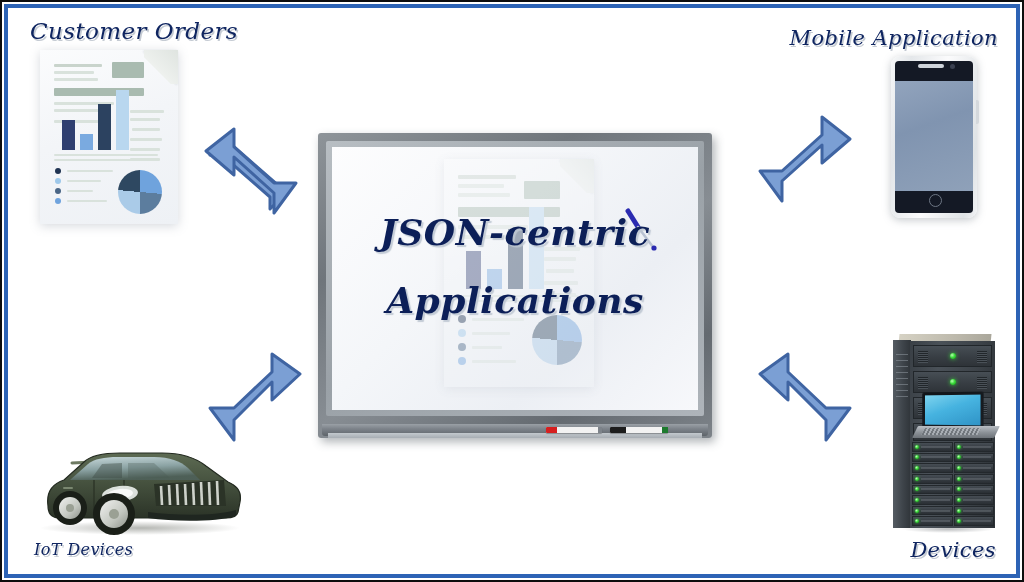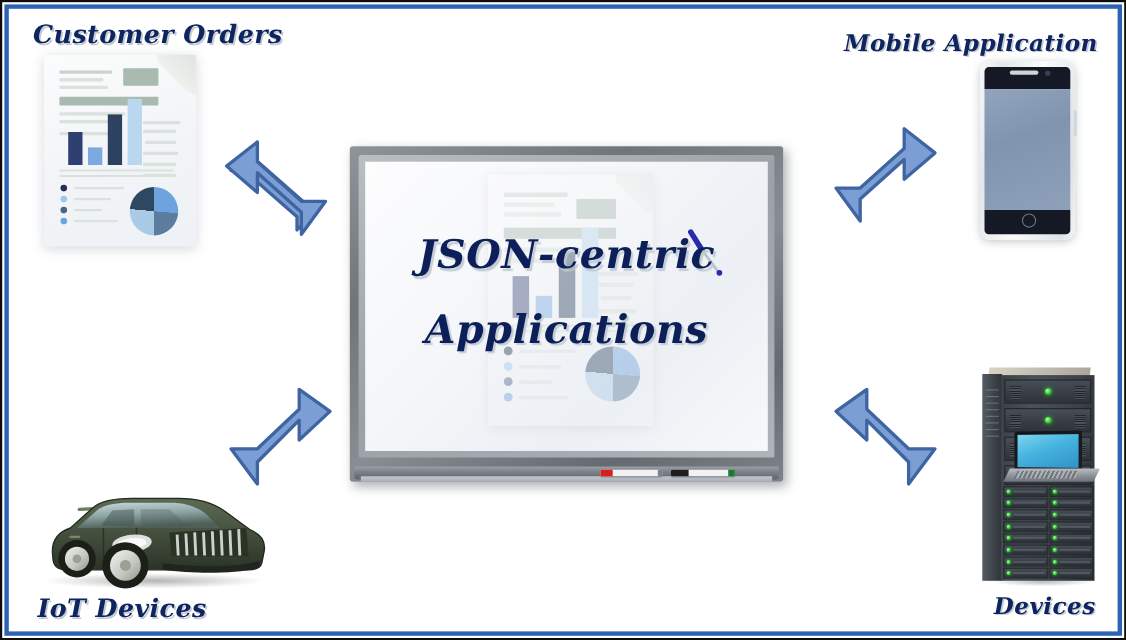--- a/index.html
+++ b/index.html
@@ -40,31 +40,31 @@
     left: 10px; top: 10px;
     width: 1004px; height: 562px;
     background: #ffffff;
     box-sizing: border-box;
   }
 
   
   .label {
     position: absolute;
     font-family: "DejaVu Serif", "Liberation Serif", serif;
-    font-weight: bold;
+    font-weight: normal;
     font-style: italic;
     color: #0f2560;
     letter-spacing: 0.4px;
     white-space: nowrap;
     text-shadow: 1.5px 1.5px 0px rgba(150,160,175,0.55);
     user-select: none;
   }
   #label-customer-orders { left: 30px;  top: 18px;  font-size: 23px; }
   #label-mobile-apps     { right: 26px; top: 26px;  font-size: 21px; }
-  #label-iot             { left: 34px;  top: 540px; font-size: 23px; }
+  #label-iot             { left: 34px;  top: 540px; font-size: 16px; }
   #label-hardware        { right: 28px; top: 538px; font-size: 21px; }
 
   
   .doc {
     position: absolute;
   }
   .doc .sheet {
     position: absolute;
     inset: 0;
     background: linear-gradient(160deg, #fbfcfd 0%, #f3f5f8 45%, #eef1f5 100%);

